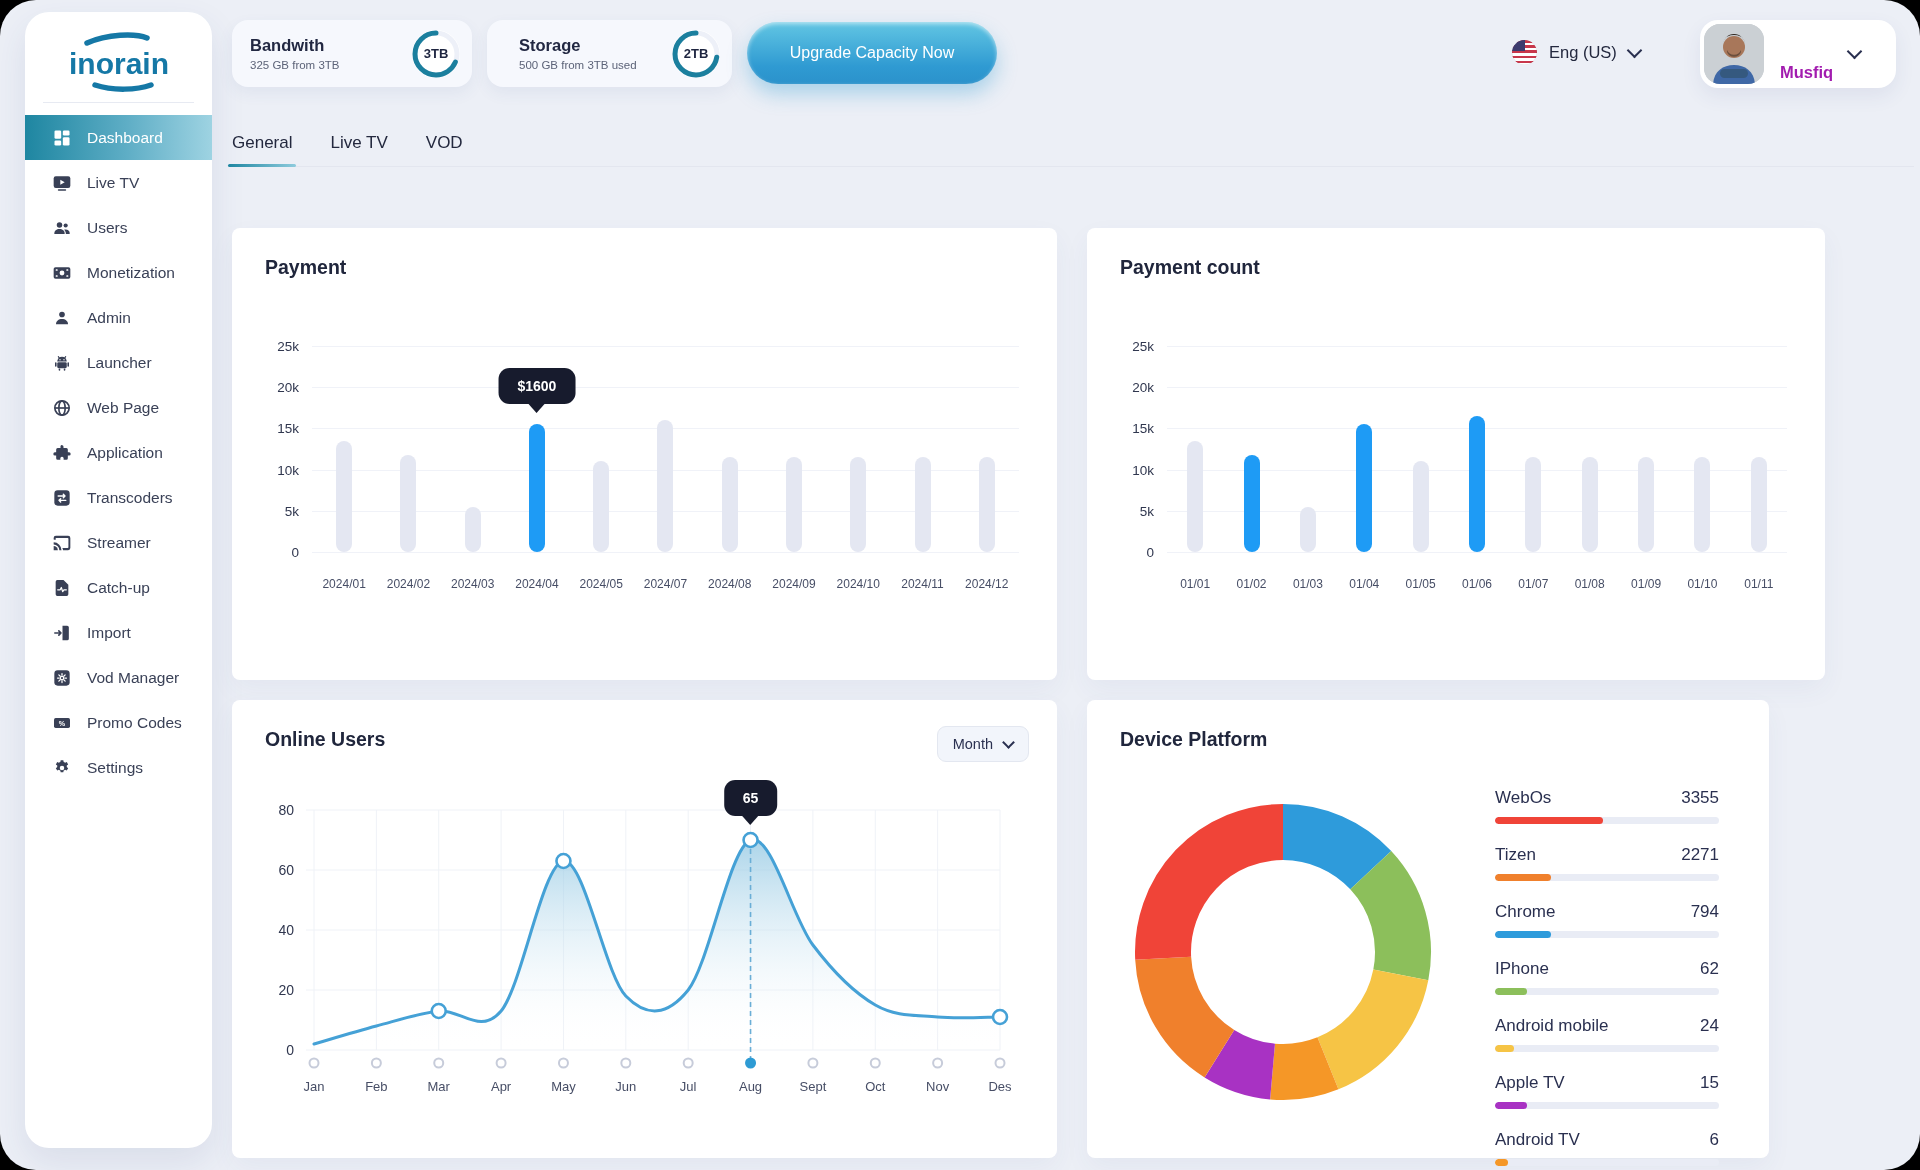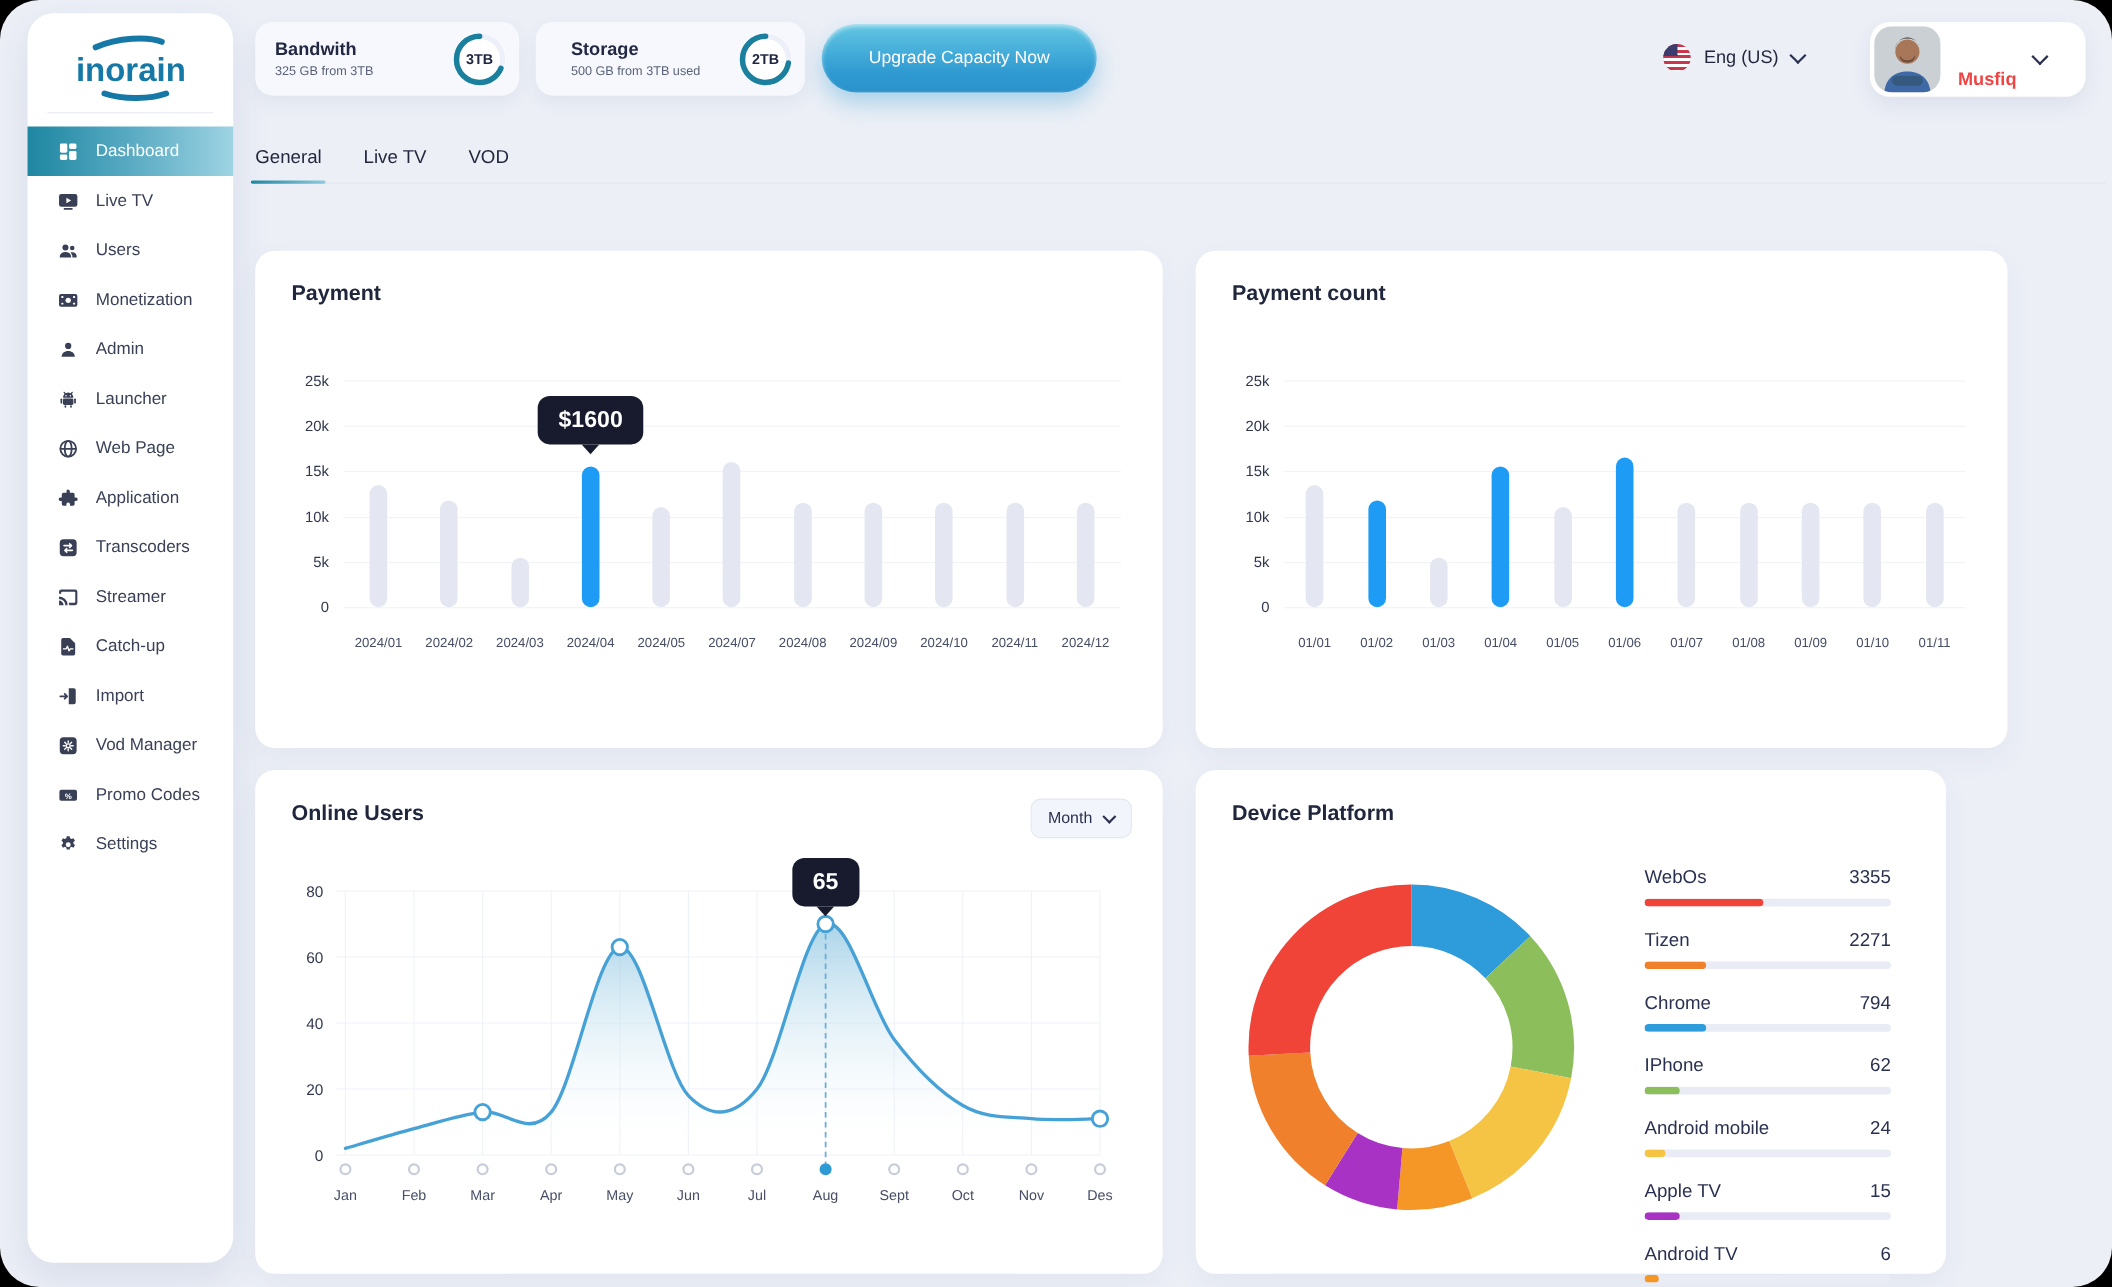--- a/index.html
+++ b/index.html
@@ -31,47 +31,47 @@
   .lang{position:absolute;left:1512px;top:40px;display:flex;align-items:center;gap:12px;font-size:16.5px;color:#23283E;cursor:pointer;}
   .flag{width:25px;height:25px;border-radius:50%;overflow:hidden;position:relative;flex:0 0 auto;
         background:repeating-linear-gradient(180deg,#C8374B 0 2.6px,#fff 2.6px 5.2px);
         box-shadow:inset 0 0 0 .5px rgba(0,0,0,.10);}
   .flag::after{content:"";position:absolute;left:0;top:0;width:13px;height:11px;background:#3C3B6E;}
   .chev{width:9px;height:9px;border-right:2.4px solid #2A3050;border-bottom:2.4px solid #2A3050;
         transform:rotate(45deg);margin-top:-5px;flex:0 0 auto;}
   .userbox{position:absolute;left:1700px;top:20px;width:196px;height:68px;background:#fff;border-radius:18px;
            display:flex;align-items:center;gap:16px;cursor:pointer;box-shadow:0 8px 20px rgba(50,70,130,.08);}
   .avatar{width:60px;height:60px;border-radius:16px;margin-left:4px;overflow:hidden;background:#CBD0D4;flex:0 0 auto;}
-  .uname{font-size:16.5px;font-weight:700;color:#ef4444;margin-top:36px;}
+  .uname{font-size:16.5px;font-weight:700;color:#a21caf;margin-top:36px;}
   
   .tabs{position:absolute;left:232px;top:133px;right:6px;display:flex;gap:38px;border-bottom:1px solid #E3E6EF;padding-bottom:13px;}
   .tab{font-size:17px;color:#23283E;cursor:pointer;position:relative;}
   .tab.active::after{content:"";position:absolute;left:-4px;right:-4px;bottom:-14px;height:3.5px;border-radius:2px;
                      background:linear-gradient(90deg,#1E86A1,#8ECBDD);}
   
-  .card{position:absolute;background:#fff;border-radius:18px;box-shadow:0 10px 26px rgba(50,70,130,.05);}
+  .card{position:absolute;background:#fff;border-radius:8px;box-shadow:0 10px 26px rgba(50,70,130,.05);}
   #card-payment{left:232px;top:228px;width:825px;height:452px;}
   #card-payment-count{left:1087px;top:228px;width:738px;height:452px;}
   #card-online{left:232px;top:700px;width:825px;height:458px;}
   #card-device{left:1087px;top:700px;width:682px;height:458px;}
   .card h3{margin:28px 0 0 33px;font-size:19.5px;font-weight:700;color:#20263C;}
   
   .bc{position:absolute;left:34px;right:38px;top:118px;}
   .bc-top{display:flex;}
   .bc-y{position:relative;width:46px;height:206px;flex:0 0 auto;}
   .bc-y span{position:absolute;right:13px;transform:translateY(-50%);font-size:13.5px;color:#30374F;}
   .bc-plot{position:relative;flex:1;height:206px;}
   .grid{position:absolute;left:0;right:0;height:1px;background:#F0F2F8;}
   .bc-bars{position:absolute;inset:0;display:flex;}
   .bc-col{flex:1;position:relative;display:flex;align-items:flex-end;justify-content:center;}
   .bar{width:16px;border-radius:9px;background:#E4E7F2;}
   .bar.hl{background:#1E9BF5;}
   .bc-labels{display:flex;margin-left:46px;margin-top:25px;}
   .bc-labels span{flex:1;text-align:center;font-size:12px;color:#474E66;}
-  .tip{position:absolute;background:#171B2D;color:#fff;font-size:21px;font-weight:700;padding:10px 19px;
+  .tip{position:absolute;background:#171B2D;color:#fff;font-size:14px;font-weight:700;padding:10px 19px;
        border-radius:11px;white-space:nowrap;z-index:5;}
   .tip::after{content:"";position:absolute;top:100%;left:50%;transform:translateX(-50%);
               border:8px solid transparent;border-top:9px solid #171B2D;border-bottom:none;}
   
   .month-dd{position:absolute;right:28px;top:26px;display:flex;align-items:center;gap:11px;background:#F2F5FB;
             border:1px solid #E3E7F0;border-radius:9px;padding:9px 15px;font-size:14.5px;color:#2A3050;cursor:pointer;}
   .month-dd .chev{width:7px;height:7px;border-width:2px;margin-top:-3px;}
   #area-wrap{position:absolute;left:34px;top:100px;}
   
   #donut-wrap{position:absolute;left:46px;top:102px;}

